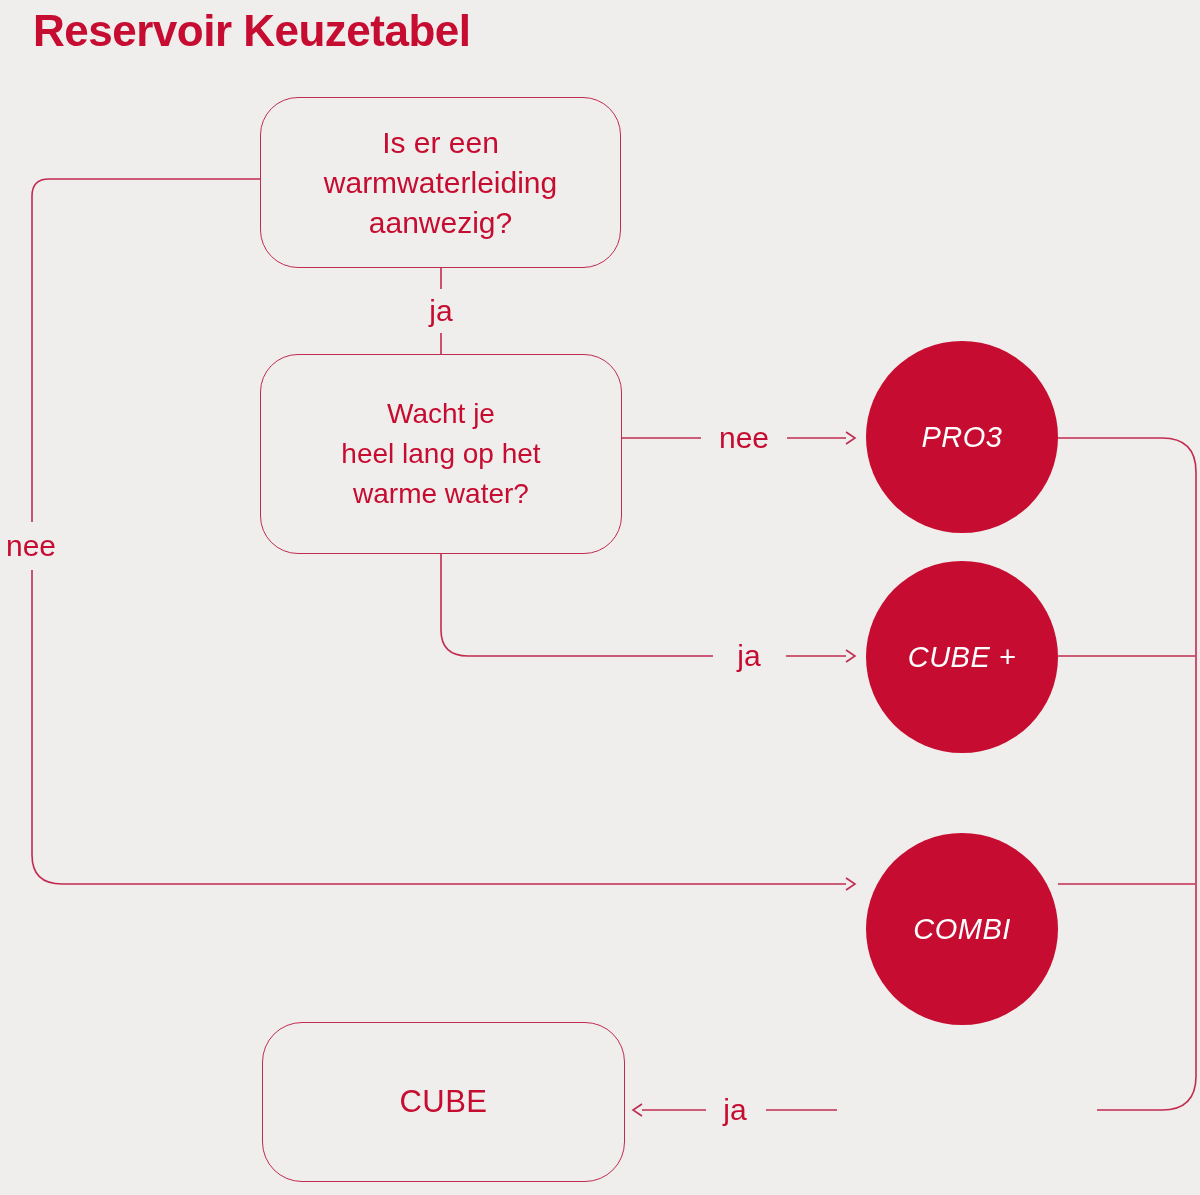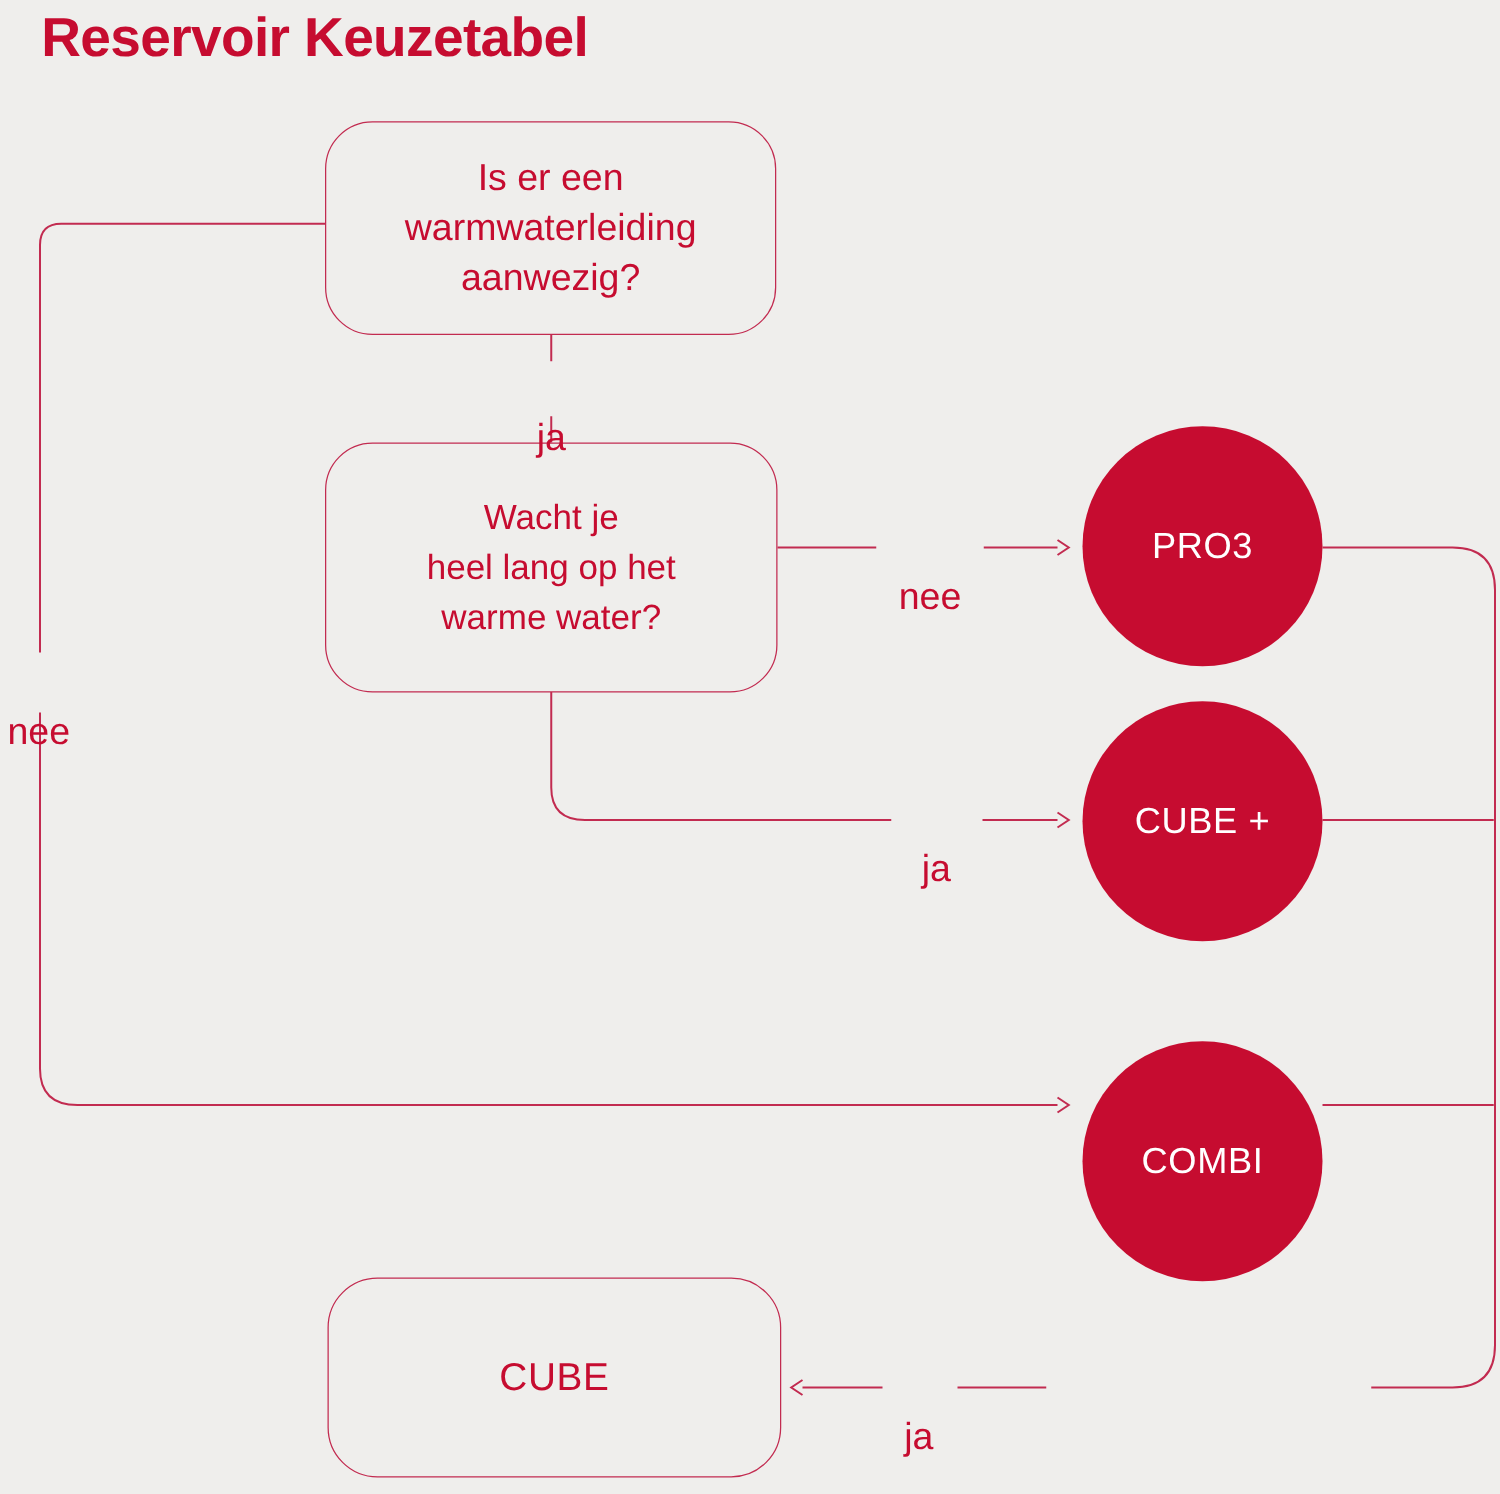--- a/index.html
+++ b/index.html
@@ -71,33 +71,33 @@
     width: 192px;
     height: 192px;
     border-radius: 50%;
     background: var(--accent);
     display: flex;
     align-items: center;
     justify-content: center;
     color: var(--circle-text);
     font-size: 29px;
     letter-spacing: 0.5px;
+    font-style: italic;
   }
   .circle-pro3  { left: 866px; top: 341px; }
   .circle-combi-plus { left: 866px; top: 561px; }
   .circle-combi { left: 866px; top: 833px; }
 
   .edge-label {
     position: absolute;
     transform: translate(-50%, -50%);
     color: var(--accent);
     font-size: 30px;
     line-height: 30px;
     white-space: nowrap;
-    margin-top: 40px;
   }
   .lbl-ja-1   { left: 441px; top: 311px; }
   .lbl-nee-left { left: 31px; top: 546px; }
   .lbl-nee-2  { left: 744px; top: 438px; }
   .lbl-ja-2   { left: 749px; top: 656px; }
   .lbl-ja-3   { left: 735px; top: 1110px; }
 </style>
 </head>
 <body>
 

